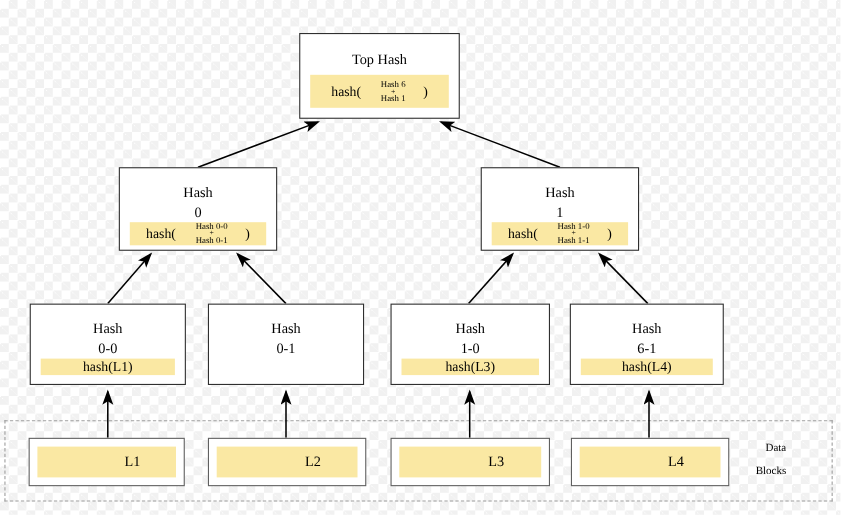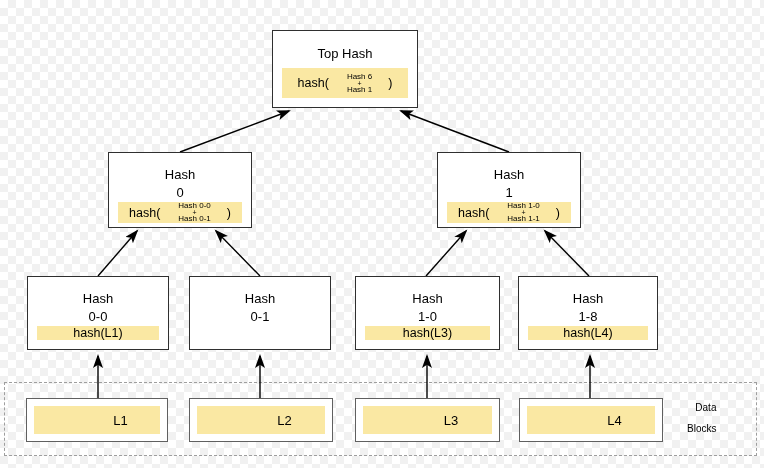--- a/index.html
+++ b/index.html
@@ -3,21 +3,21 @@
 <meta charset="utf-8">
 <style>
   html,body{margin:0;padding:0}
   .canvas{
     position:relative;width:764px;height:468px;overflow:hidden;
     background-color:#fff;
     background-image:
       linear-gradient(45deg,var(--checker,#f1f1f1) 25%,transparent 25%,transparent 75%,var(--checker,#f1f1f1) 75%),
       linear-gradient(45deg,var(--checker,#f1f1f1) 25%,transparent 25%,transparent 75%,var(--checker,#f1f1f1) 75%);
     background-size:16px 16px;background-position:0 0,8px 8px;
-    font-family:Liberation Sans, sans-serif;color:var(--text,#000);
+    font-family:Liberation Serif, serif;color:var(--text,#000);
   }
   .node{
     position:absolute;box-sizing:border-box;background:var(--box-bg,#fff);
     border:1px solid var(--box-border,#2f2f2f);
     display:flex;flex-direction:column;align-items:center;justify-content:space-between;
   }
   .node .title{text-align:center;font-size:13px;line-height:18px;padding-top:13px}
   .node.root .title{padding-top:14px}
   .hashbar{
     background:var(--highlight,#fae8a3);
@@ -150,21 +150,21 @@
     <div class="title">
       <div>Hash</div>
       <div>1-0</div>
     </div>
     <div class="hashbar leafval">hash(L3)</div>
   </div>
 
   <div class="node n-h11">
     <div class="title">
       <div>Hash</div>
-      <div>1-8</div>
+      <div>6-1</div>
     </div>
     <div class="hashbar leafval">hash(L4)</div>
   </div>
 
   <div class="block b-1">
     <div class="block-bar">L1</div>
   </div>
   <div class="block b-2">
     <div class="block-bar">L2</div>
   </div>

